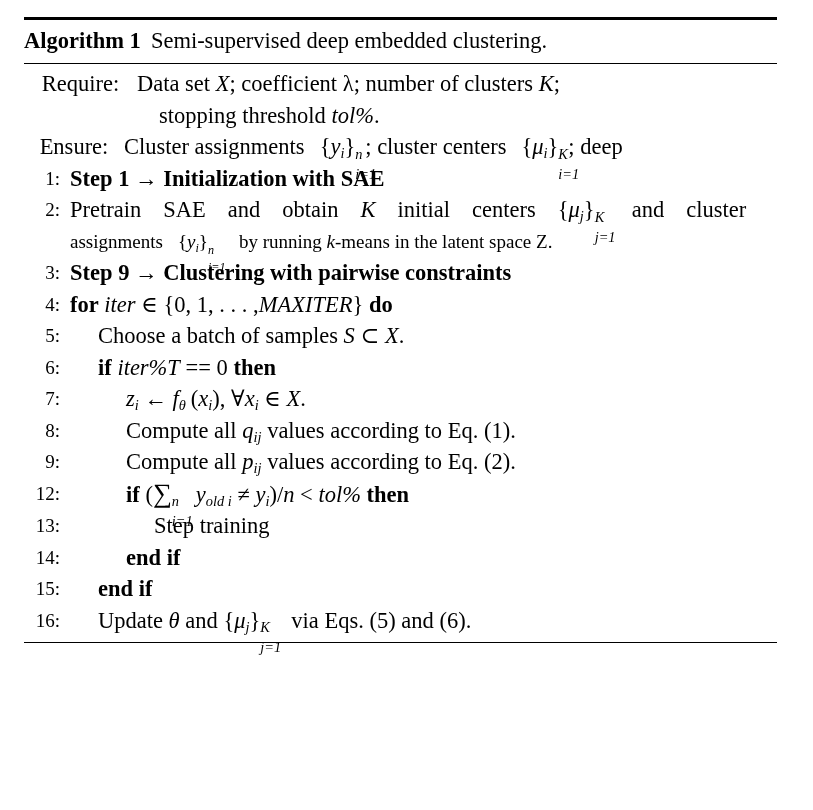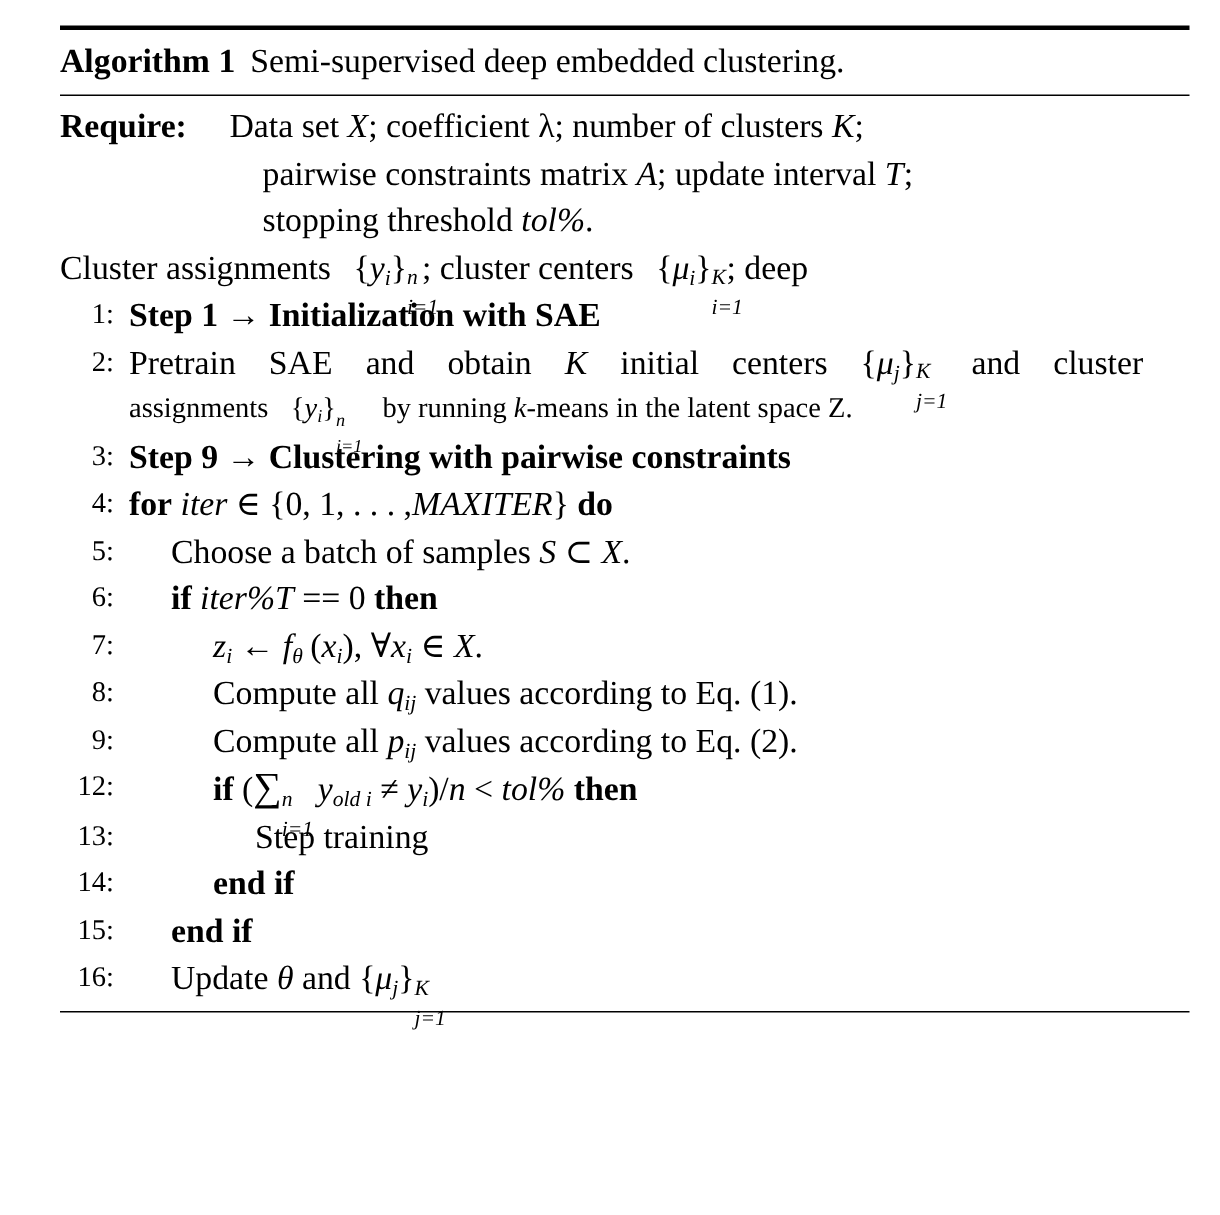--- a/index.html
+++ b/index.html
@@ -11,21 +11,21 @@
     width: 813px;
     height: 810px;
     font-family: "Liberation Serif", "DejaVu Serif", serif;
     color: #000000;
     overflow: hidden;
   }
 
   #algorithm-box {
     position: relative;
     width: 753px;
-    margin: 0 0 0 40px;
+    margin: 0 0 0 24px;
     padding-top: 17px;
   }
 
   .rule {
     border: 0;
     border-top: 3px solid #000;
     margin: 0;
     width: 753px;
   }
   .rule.thin {
@@ -44,23 +44,24 @@
   
   .req-block {
     padding-top: 4px;
   }
   .req-row {
     display: flex;
     font-size: 22.5px;
     line-height: 31.5px;
   }
   .req-label {
-    font-weight: bold;
+    font-weight: normal;
     flex: 0 0 auto;
     min-width: 0;
+    text-align: center;
   }
   .req-label.require { width: 113px; }
   .req-label.ensure  { width: 100px; }
   .req-body { flex: 1 1 auto; }
   .req-cont {
     font-size: 22.5px;
     line-height: 31.5px;
   }
   .req-cont.deep   { padding-left: 135px; }
   .req-cont.shallow{ padding-left: 44px; }
@@ -150,29 +151,27 @@
 
   <hr class="rule thin">
 
   <div class="req-block">
 
     <div class="req-row">
       <span class="req-label require">Require:</span>
       <span class="req-body"><span>Data set</span> <span class="mathit">X</span><span>; coefficient</span> <span>λ</span><span>; number of clusters</span> <span class="mathit">K</span><span>;</span></span>
     </div>
 
-    <div class="req-cont deep">
-      <span>pairwise constraints matrix</span> <span class="mathit">A</span><span>; update interval</span> <span class="mathit">T</span><span>;</span>
-    </div>
 
     <div class="req-cont deep">
       <span>stopping threshold</span> <span class="mathit">tol%</span><span>.</span>
     </div>
 
     <div class="req-row">
+      <span class="req-label ensure">Ensure:</span>
       <span class="req-body"><span>Cluster assignments</span><span class="gap-m"></span>{<span class="mathit">y<sub class="sub-up">i</sub></span>}<span class="stack"><span class="top">n</span><span class="bot">i=1</span></span><span class="nbsp-pad"></span><span class="nbsp-pad"></span><span>; cluster centers</span><span class="gap-m"></span>{<span class="mathit">μ<sub class="sub-up">i</sub></span>}<span class="stack"><span class="top">K</span><span class="bot">i=1</span></span><span class="nbsp-pad"></span><span class="nbsp-pad"></span><span>; deep</span></span>
     </div>
 
 
   </div>
 
   <div class="line">
     <span class="lineno">1:</span>
     <span class="code bold"><span>Step 1</span> <span class="arrow">→</span> <span>Initialization with SAE</span></span>
   </div>
@@ -237,21 +236,21 @@
     <span class="code ind2 bold">end if</span>
   </div>
 
   <div class="line">
     <span class="lineno">15:</span>
     <span class="code ind1 bold">end if</span>
   </div>
 
   <div class="line">
     <span class="lineno">16:</span>
-    <span class="code ind1"><span>Update</span> <span class="mathit">θ</span> <span>and</span> {<span class="mathit">μ<sub class="sub-up">j</sub></span>}<span class="stack"><span class="top">K</span><span class="bot">j=1</span></span><span class="gap-l"></span><span class="gap-s"></span></span>
+    <span class="code ind1"><span>Update</span> <span class="mathit">θ</span> <span>and</span> {<span class="mathit">μ<sub class="sub-up">j</sub></span>}<span class="stack"><span class="top">K</span><span class="bot">j=1</span></span><span class="gap-l"></span><span class="gap-s"></span><span>via Eqs. (5) and (6).</span></span>
   </div>
 
 
   <div class="botrule-wrap">
     <hr class="rule thin">
   </div>
 
 </div>
 
 </body></html>

